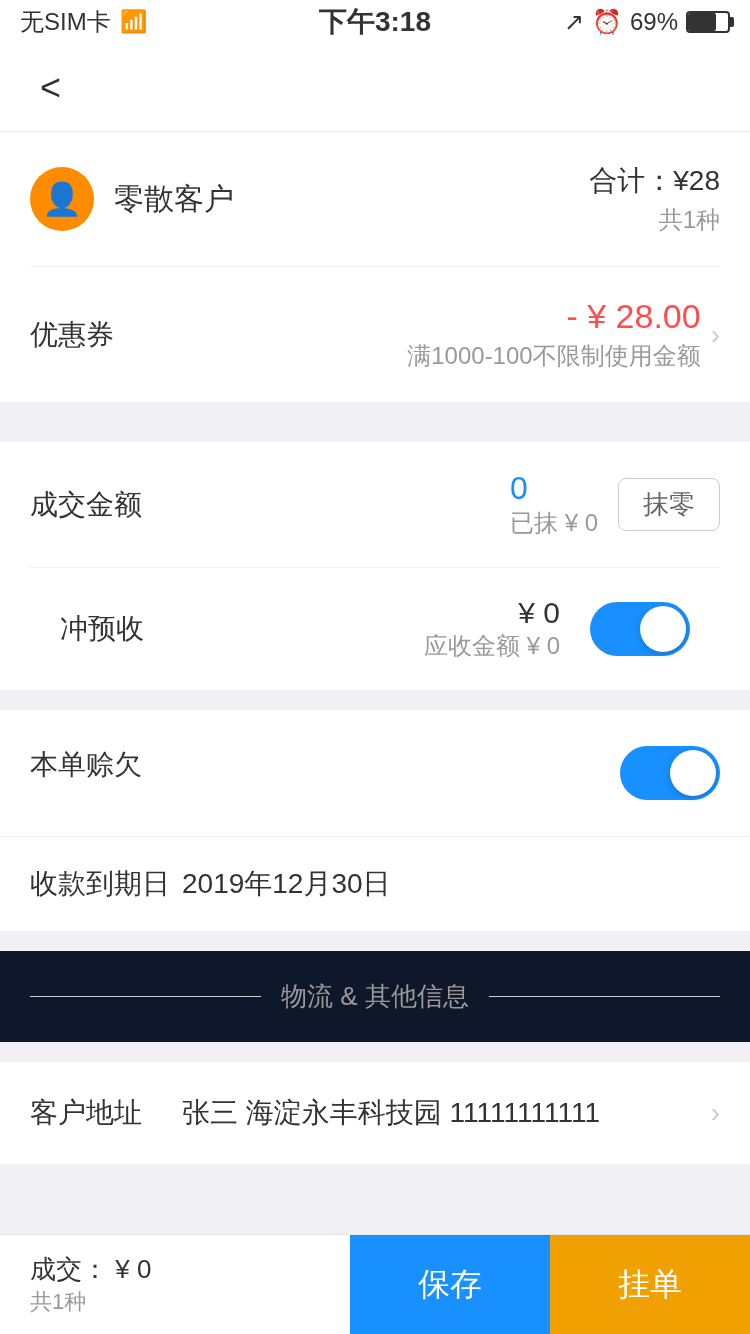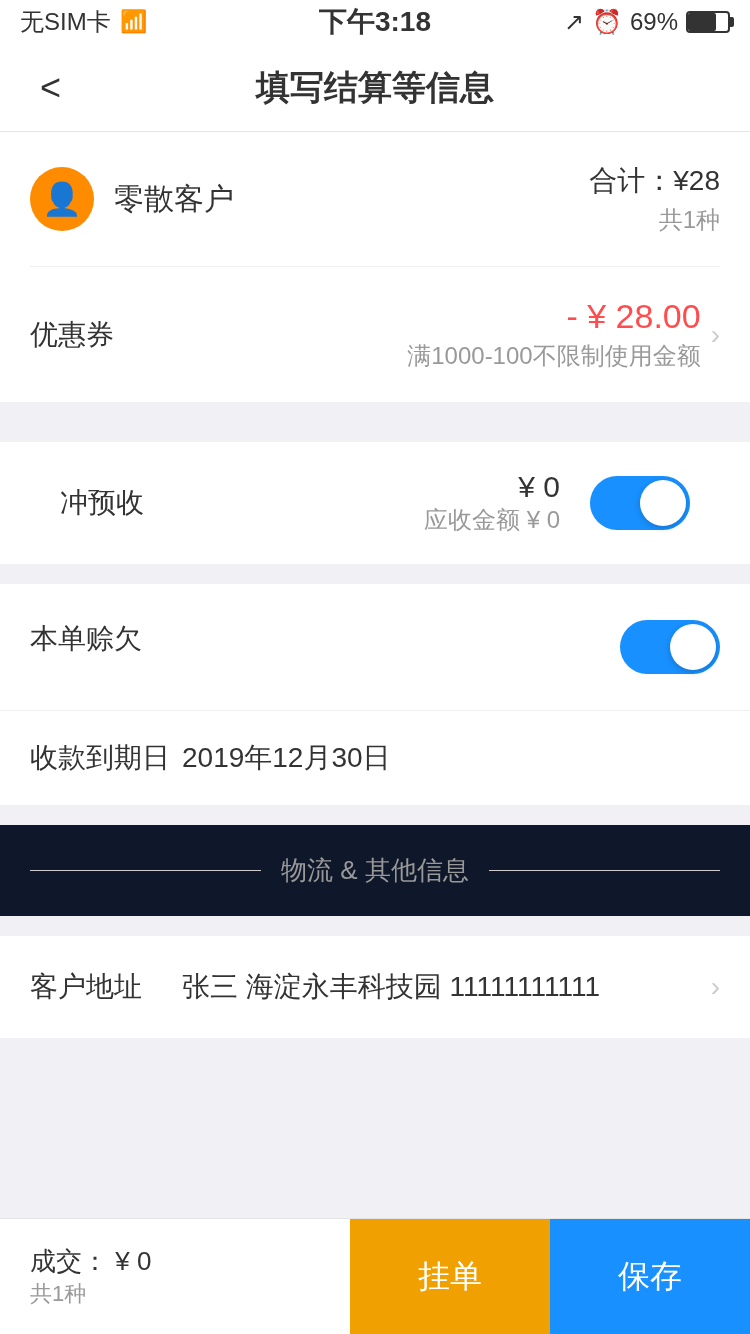--- a/index.html
+++ b/index.html
@@ -344,21 +344,21 @@
       font-size: 28px;
       color: #333;
       flex: 1;
     }
 
     
     .bottom-bar {
       position: fixed;
       bottom: 0;
       width: 750px;
-      height: 116px;
+      height: 100px;
       display: flex;
       background: #fff;
       border-top: 1px solid #e5e5e5;
     }
     .bottom-info {
       flex: 1;
       display: flex;
       flex-direction: column;
       justify-content: center;
       padding-left: 30px;
@@ -401,21 +401,20 @@
     <span>⏰</span>
     <span>69%</span>
     <span class="battery-icon">
       <div class="battery-fill"></div>
     </span>
   </div>
 </div>
 
 <div class="nav-bar">
   <span class="nav-back">&lt;</span>
-  <span class="nav-title">填写结算等信息</span>
 </div>
 
 <div class="content">
 
   <div class="section">
     <div class="customer-row">
       <div class="customer-left">
         <div class="customer-avatar">
           <span>👤</span>
         </div>
@@ -436,20 +435,30 @@
           <div class="coupon-desc">满1000-100不限制使用金额</div>
         </div>
         <span class="chevron-right">›</span>
       </div>
     </div>
   </div>
 
   <div class="section-separator"></div>
 
   <div class="transaction-section">
+    <div class="transaction-row">
+      <span class="transaction-label">成交金额</span>
+      <div class="transaction-right">
+        <div>
+          <div class="transaction-value">0</div>
+          <div class="transaction-sub">已抹  ¥ 0</div>
+        </div>
+        <button class="round-zero-btn">抹零</button>
+      </div>
+    </div>
 
     <div class="prepay-row">
       <span class="prepay-label">冲预收</span>
       <div class="prepay-right">
         <div class="prepay-info">
           <div class="prepay-amount">¥ 0</div>
           <div class="prepay-sub">应收金额 ¥ 0</div>
         </div>
         <div class="toggle">
           <div class="toggle-knob"></div>
@@ -498,15 +507,15 @@
 </div>
 
 <div class="bottom-bar">
   <div class="bottom-info">
     <div class="bottom-deal">
       <span>成交：</span>
       <span>¥ 0</span>
     </div>
     <div class="bottom-count">共1种</div>
   </div>
+  <div class="bottom-btn btn-save">保存</div>
   <div class="bottom-btn btn-hold">挂单</div>
-  <div class="bottom-btn btn-save">保存</div>
 </div>
 
 </body></html>

